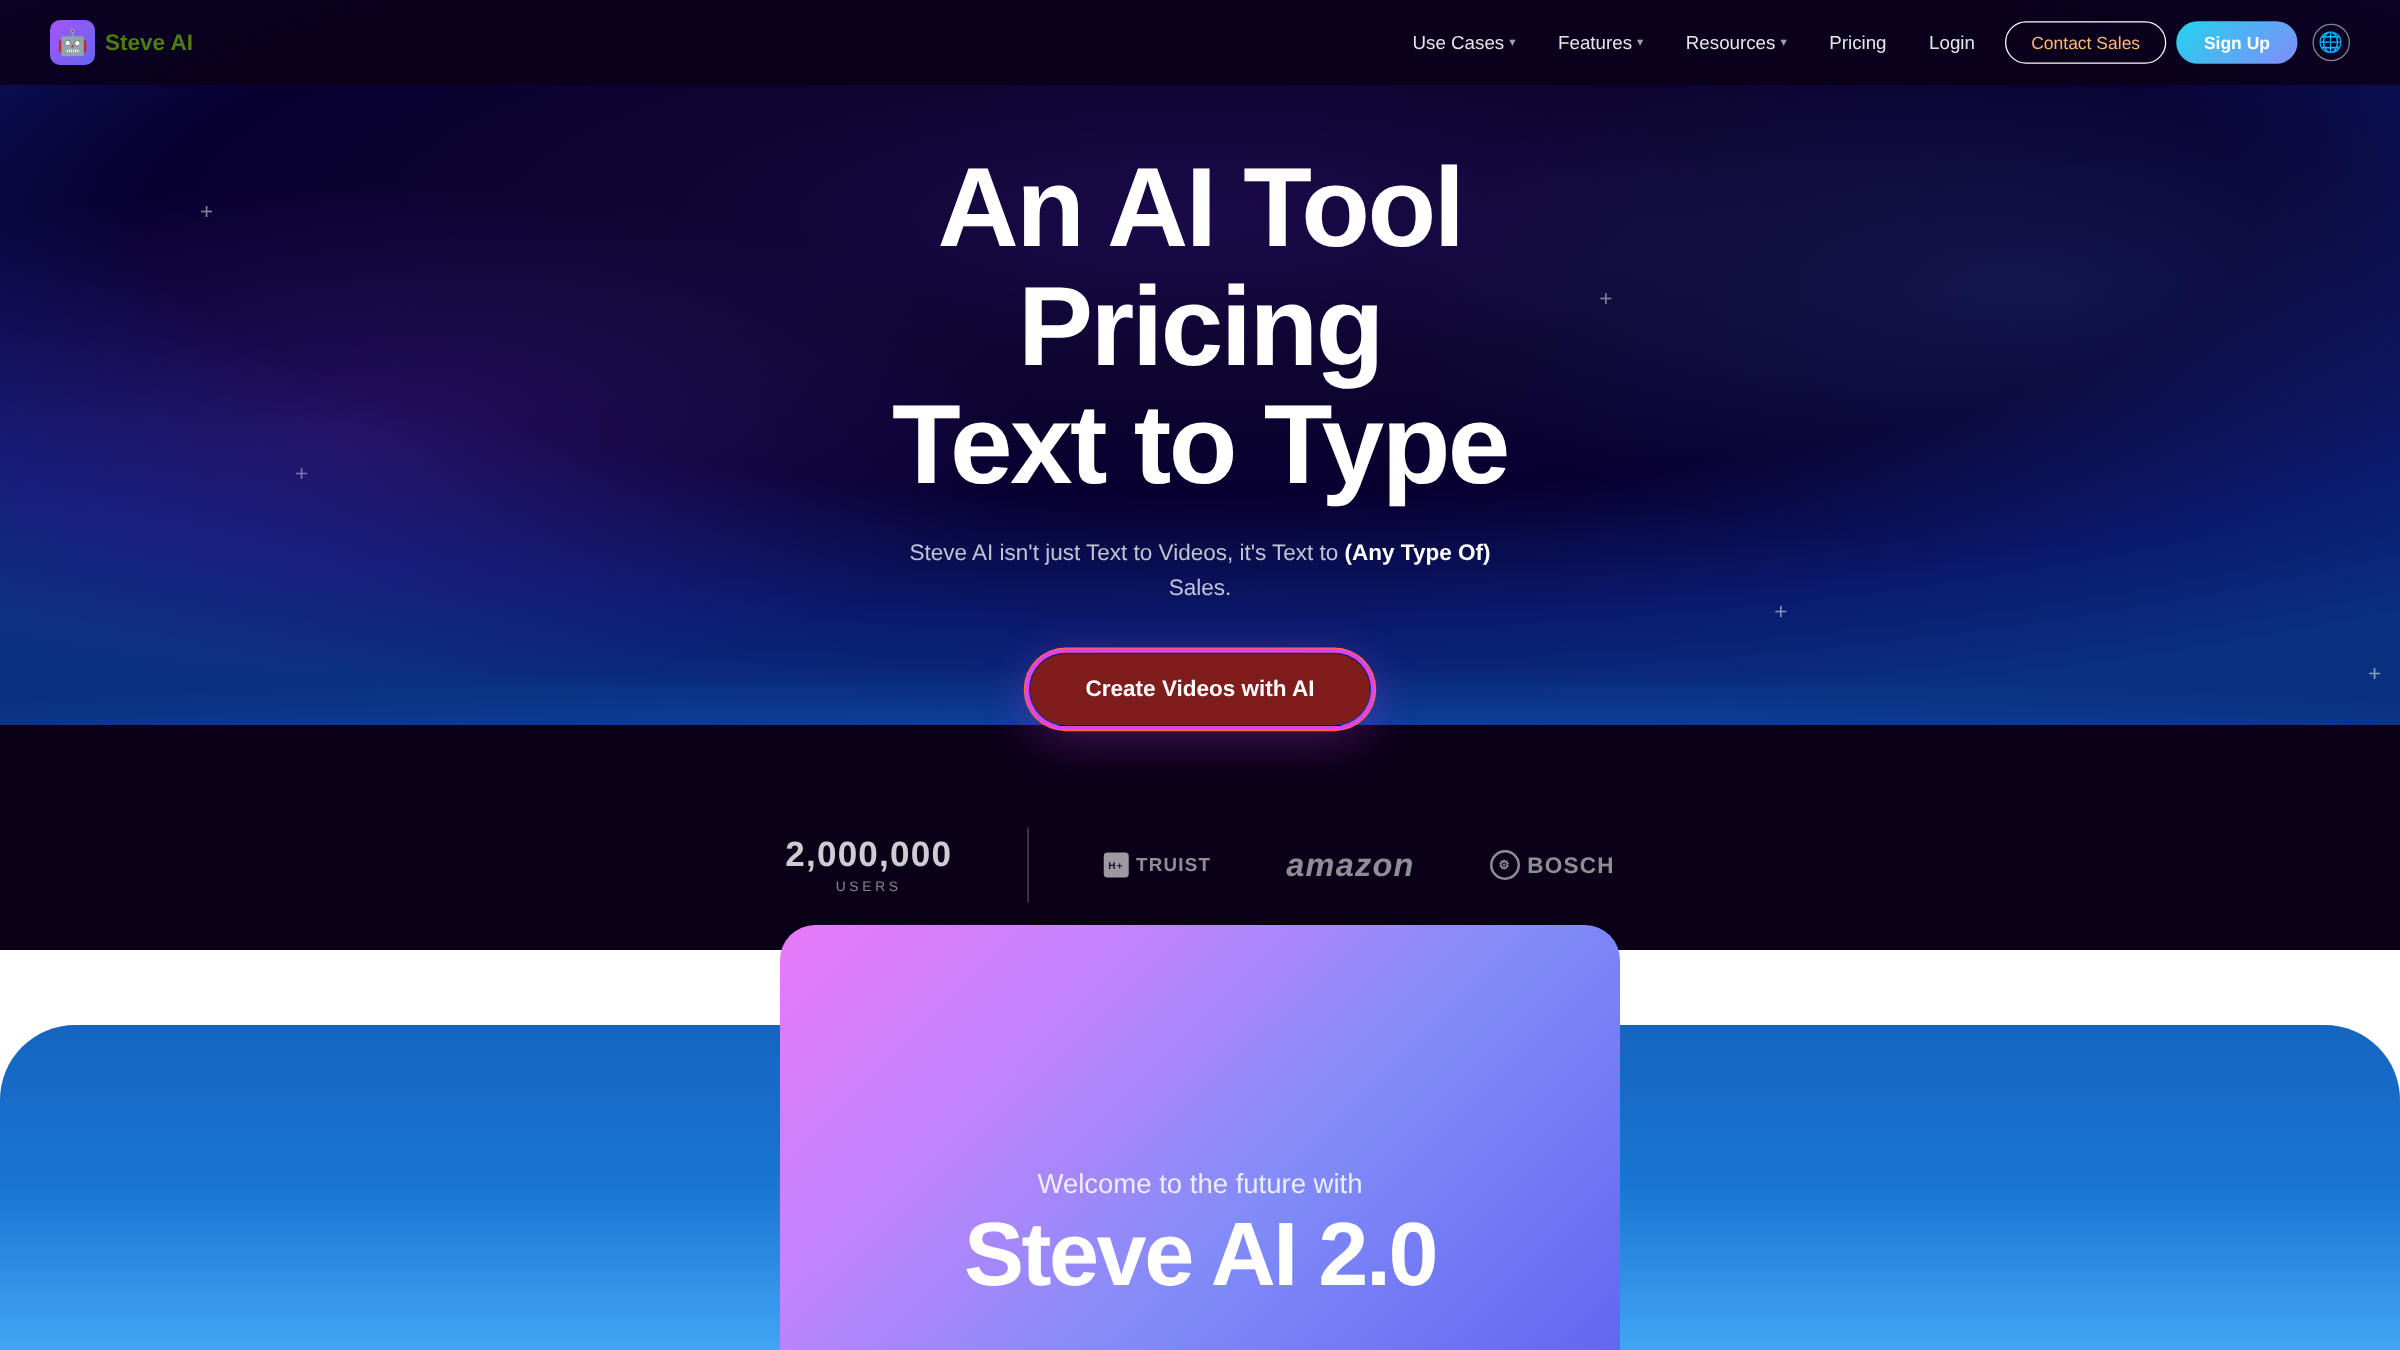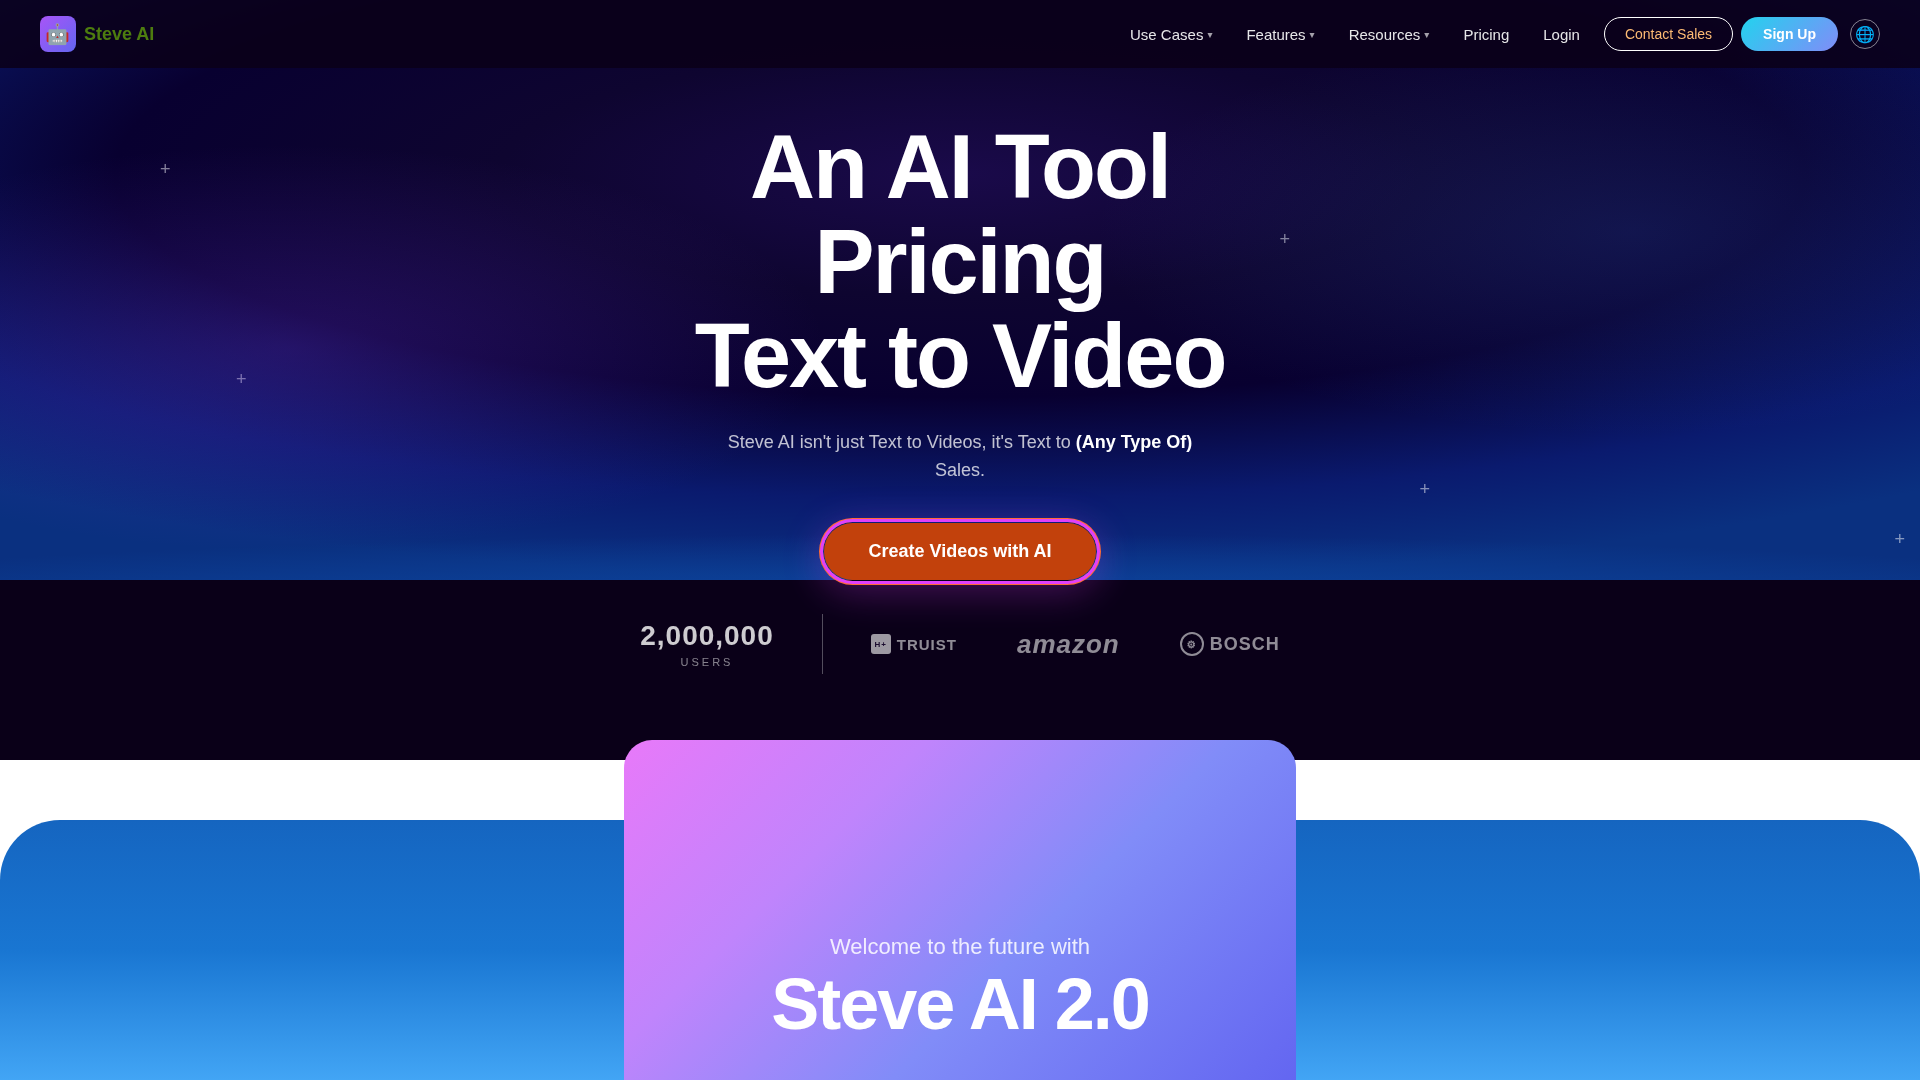--- a/index.html
+++ b/index.html
@@ -140,42 +140,42 @@
       max-width: 500px;
       line-height: 1.6;
     }
     .hero-subtitle strong {
       color: white;
     }
     .cta-button {
       display: inline-block;
       margin-top: 36px;
       padding: 18px 44px;
-      background: #c2410c;
+      background: #7f1d1d;
       color: white;
       font-size: 18px;
       font-weight: 700;
       border-radius: 50px;
       border: 2px solid transparent;
       cursor: pointer;
       position: relative;
       background-clip: padding-box;
       box-shadow: 0 0 0 2px #e040fb, 0 0 0 3px #ff6b35, 0 8px 40px rgba(224,64,251,0.3);
       text-decoration: none;
     }
 
     
     .stats-bar {
       position: relative;
       z-index: 10;
-      margin-top: 32px;
+      margin-top: 80px;
       display: flex;
       align-items: center;
       justify-content: center;
-      gap: 0;
+      gap: 12px;
     }
     .stat-block {
       text-align: center;
       padding: 0 48px;
     }
     .stat-number {
       color: rgba(255,255,255,0.8);
       font-size: 28px;
       font-weight: 700;
       letter-spacing: 1px;
@@ -346,21 +346,21 @@
   <span class="sparkle sp1">+</span>
   <span class="sparkle sp2">+</span>
   <span class="sparkle sp4">+</span>
   <span class="sparkle sp5">+</span>
   <span class="sparkle sp6">+</span>
 </div>
 
 <div class="hero-section">
   <h1 class="hero-title">
     <span>An AI Tool Pricing</span><br>
-    <span>Text to Video</span>
+    <span>Text to Type</span>
   </h1>
   <p class="hero-subtitle">
     <span>Steve AI isn't just Text to Videos, it's Text to </span><strong>(Any Type Of)</strong><span> Sales.</span>
   </p>
   <a href="#" class="cta-button">Create Videos with AI</a>
 </div>
 
 <div class="stats-bar">
   <div class="stat-block">
     <div class="stat-number">2,000,000</div>

